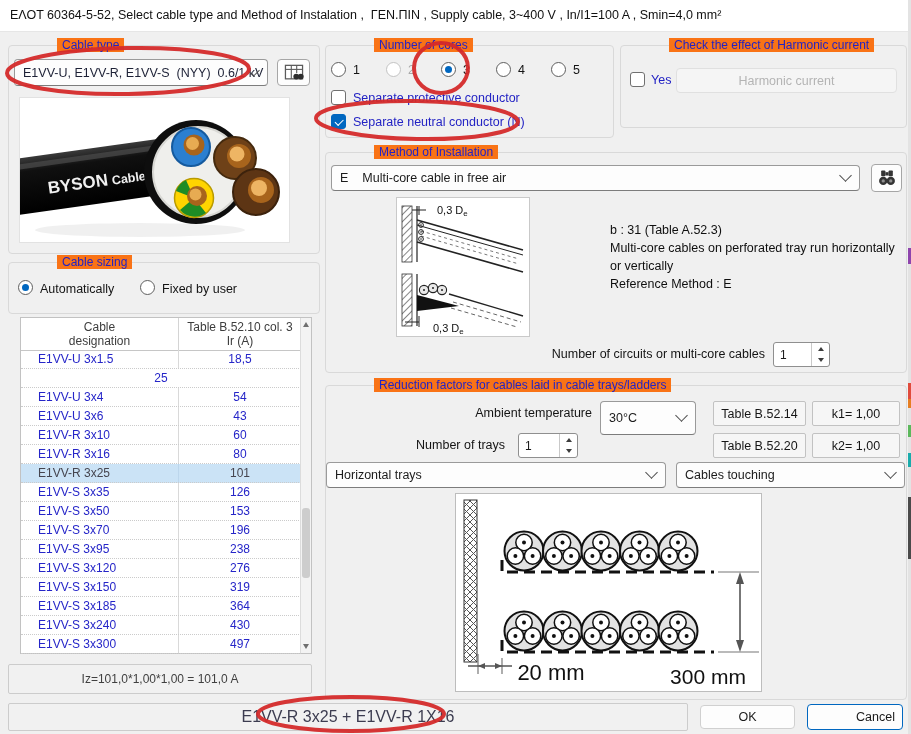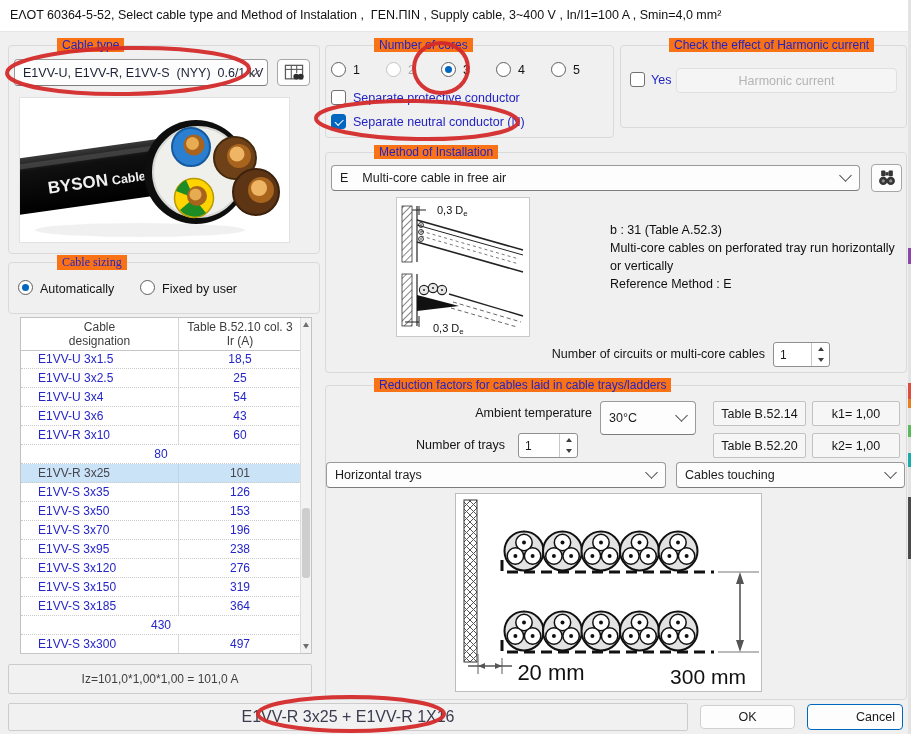--- a/index.html
+++ b/index.html
@@ -127,21 +127,21 @@
       <circle cx="239" cy="90" r="8" fill="#eeb564"></circle>
 
     <circle cx="174" cy="100" r="19.5" fill="#ffd400" stroke="#b89a00" stroke-width="1.5"></circle>
     <path d="M174 100 L156 93 A19.5 19.5 0 0 1 166 82 Z" fill="#1e8c25"></path>
     <path d="M174 100 L186 115 A19.5 19.5 0 0 1 160 112 Z" fill="#1e8c25"></path>
     <circle cx="177" cy="98" r="10" fill="#a8641c"></circle>
       <circle cx="175.5" cy="96.5" r="6" fill="#e7ab52"></circle>
   </svg>
 </div>
 
-<div class="group" style="left:8px;top:262px;width:310px;height:50px;font-family:Liberation Serif, serif;">
+<div class="group" style="left:8px;top:262px;width:310px;height:50px;">
   <span class="glabel">Cable sizing</span>
 </div>
 <div class="radio sel" style="left:18px;top:280px;"></div>
 <div class="rlabel" style="left:40px;top:282px;">Automatically</div>
 <div class="radio" style="left:140px;top:280px;"></div>
 <div class="rlabel" style="left:162px;top:282px;">Fixed by user</div>
 
 <div class="ctable">
   <div class="thead">
     <div class="thc thc1">
@@ -152,36 +152,36 @@
       <span>Table B.52.10 col. 3</span>
       <span>Ir (A)</span>
     </div>
   </div>
   <div class="tbody">
       <div class="trow">
         <div class="tc1">E1VV-U 3x1.5</div>
         <div class="tc2">18,5</div>
       </div>
       <div class="trow">
-        <div class="tc1">E1VV-U 3x2.5</div>
         <div class="tc2">25</div>
       </div>
       <div class="trow">
         <div class="tc1">E1VV-U 3x4</div>
         <div class="tc2">54</div>
       </div>
       <div class="trow">
         <div class="tc1">E1VV-U 3x6</div>
         <div class="tc2">43</div>
       </div>
       <div class="trow">
         <div class="tc1">E1VV-R 3x10</div>
         <div class="tc2">60</div>
       </div>
       <div class="trow">
+        <div class="tc1">E1VV-R 3x16</div>
         <div class="tc2">80</div>
       </div>
       <div class="trow sel">
         <div class="tc1">E1VV-R 3x25</div>
         <div class="tc2">101</div>
       </div>
       <div class="trow">
         <div class="tc1">E1VV-S 3x35</div>
         <div class="tc2">126</div>
       </div>
@@ -203,20 +203,21 @@
       </div>
       <div class="trow">
         <div class="tc1">E1VV-S 3x150</div>
         <div class="tc2">319</div>
       </div>
       <div class="trow">
         <div class="tc1">E1VV-S 3x185</div>
         <div class="tc2">364</div>
       </div>
       <div class="trow">
+        <div class="tc1">E1VV-S 3x240</div>
         <div class="tc2">430</div>
       </div>
       <div class="trow">
         <div class="tc1">E1VV-S 3x300</div>
         <div class="tc2">497</div>
       </div>
     </div>
   <div class="vscroll">
     <span class="sa up"></span>
     <span class="thumb"></span>

